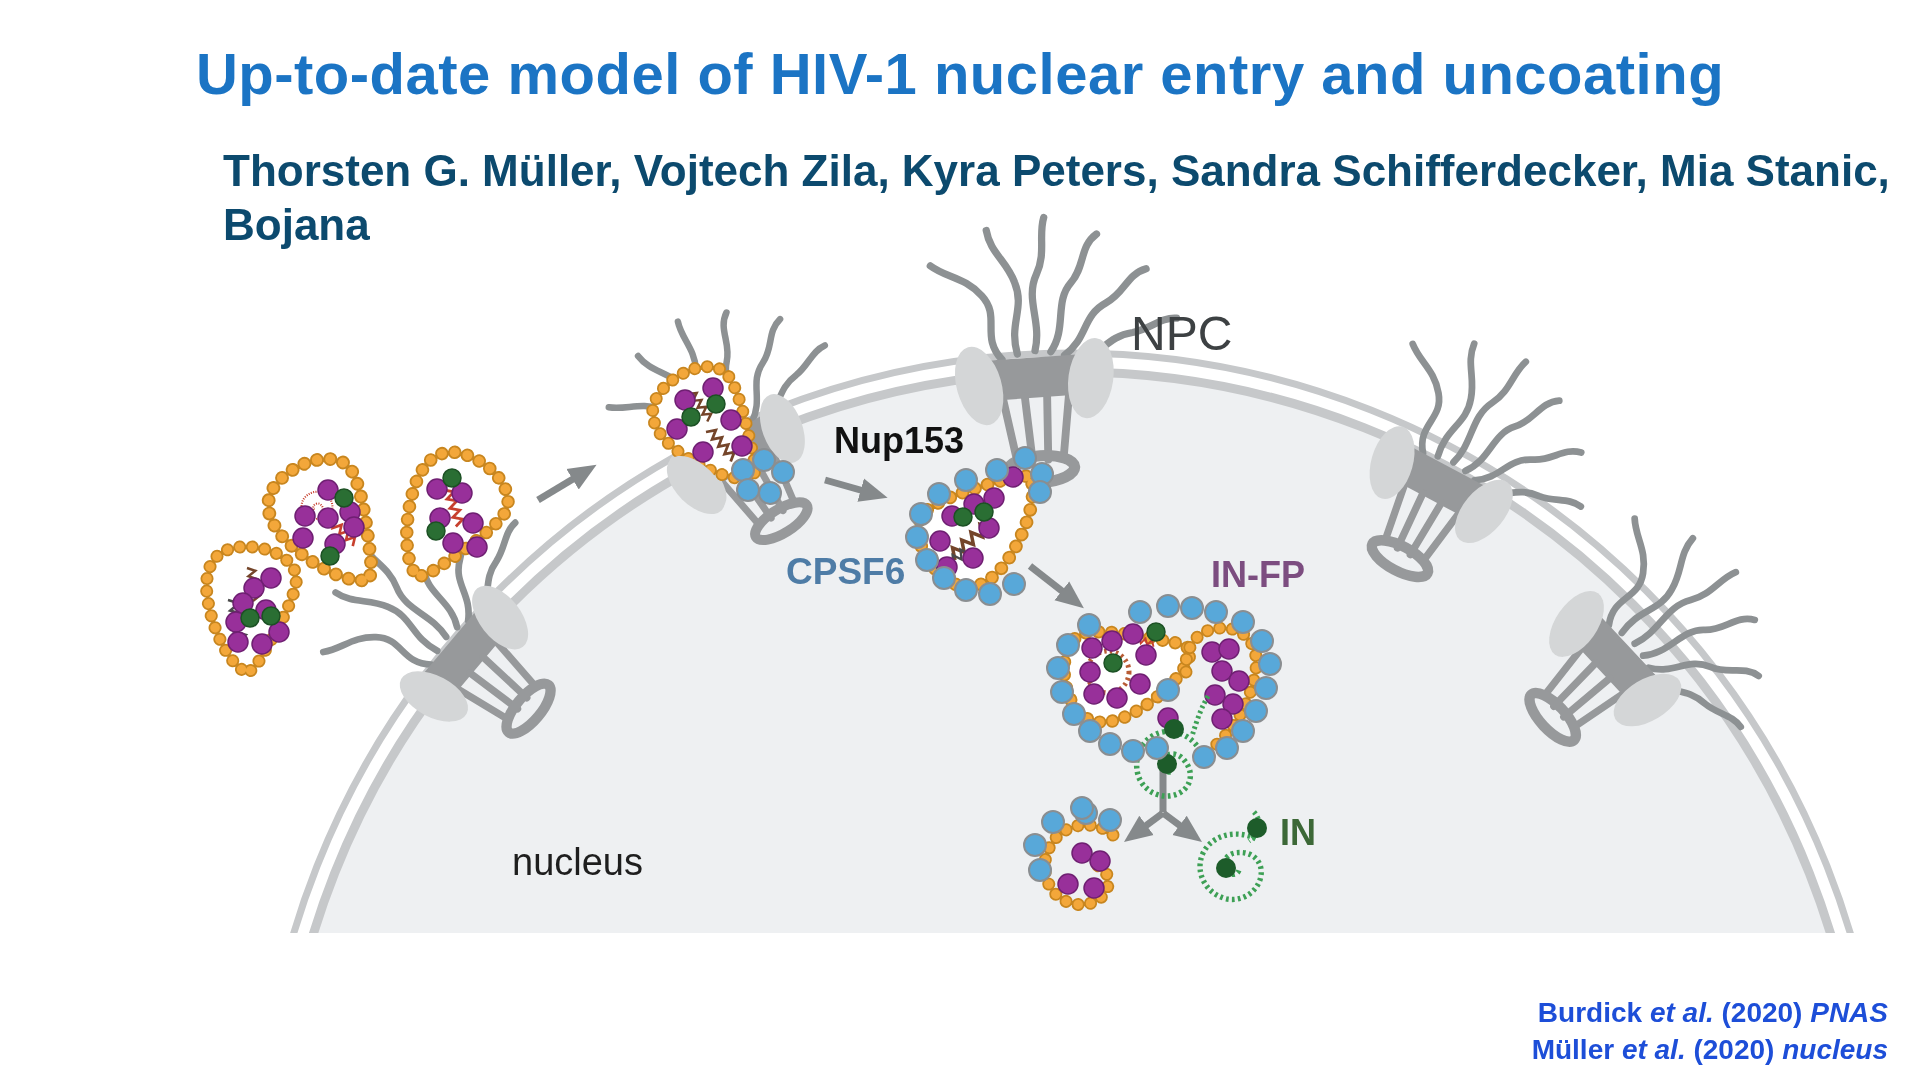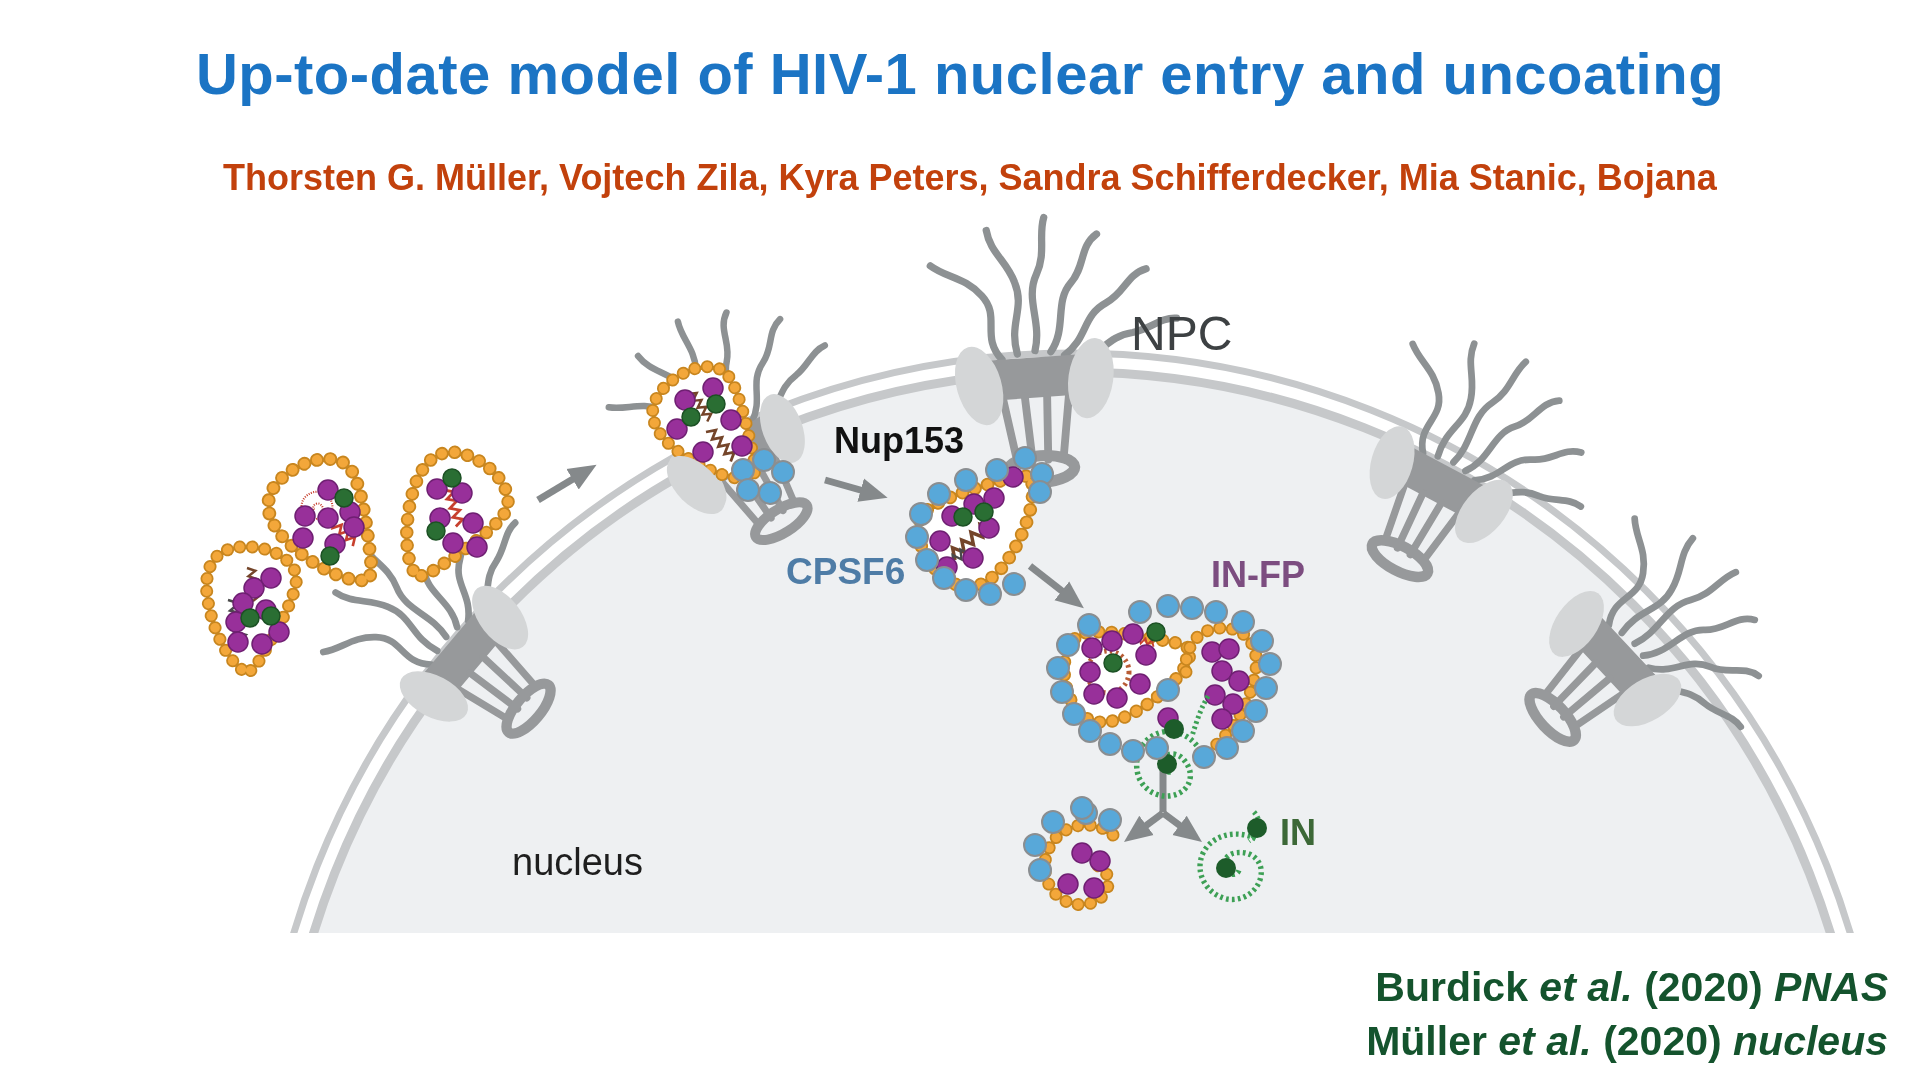--- a/index.html
+++ b/index.html
@@ -2,24 +2,24 @@
 <html style="--title_blue: #1b74c4; --membrane_gray: #c6c8ca; --npc_gray_text: #3d4143; --cpsf6_blue: #4e7ca6; --infp_purple: #7c4d80; --in_green: #3c6837; --capsid_orange: #f3a73a; --cpsf6_dot_blue: #58a8d9; --in_fp_dot_purple: #98309a; --vdna_green: #3da055;"><head>
 <meta charset="utf-8">
 <style>
   html,body{margin:0;padding:0;width:1920px;height:1080px;background:#ffffff;overflow:hidden;
     font-family:"Liberation Sans","DejaVu Sans",sans-serif;}
   .stage{position:relative;width:1904px;height:1080px;}
   svg#fig{position:absolute;left:0;top:0;}
 
   .title{position:absolute;top:40px;left:0;width:1920px;text-align:center;
     font-size:58px;font-weight:bold;letter-spacing:0.5px;color:var(--title_blue,#1b74c4);}
-  .authors{position:absolute;left:223px;top:156px;font-size:36px;font-weight:bold;
-    color:#c2410c;line-height:1.22;}
+  .authors{position:absolute;left:223px;top:144px;font-size:44px;font-weight:bold;
+    color:#0c4a6e;line-height:1.22;}
   .citations{position:absolute;right:16px;bottom:12px;text-align:right;
-    font-size:41px;font-weight:bold;color:#14532d;line-height:1.3;}
+    font-size:28px;font-weight:bold;color:#1d4ed8;line-height:1.3;}
   .citations i{font-style:italic;}
 
   .dlabel{position:absolute;white-space:nowrap;}
   .lbl-npc{left:1131px;top:306px;font-size:48px;color:var(--npc_gray_text,#3d4143);}
   .lbl-nup153{left:790px;top:420px;font-size:36px;font-weight:bold;color:#111;margin-left:44px;}
   .lbl-cpsf6{left:786px;top:551px;font-size:37px;font-weight:bold;color:var(--cpsf6_blue,#4e7ca6);}
   .lbl-infp{left:1211px;top:554px;font-size:36px;font-weight:bold;color:var(--infp_purple,#7c4d80);}
   .lbl-in{left:1280px;top:812px;font-size:36px;font-weight:bold;color:var(--in_green,#3c6837);}
   .lbl-nucleus{left:512px;top:841px;font-size:38px;color:#1e1e1e;}
 

